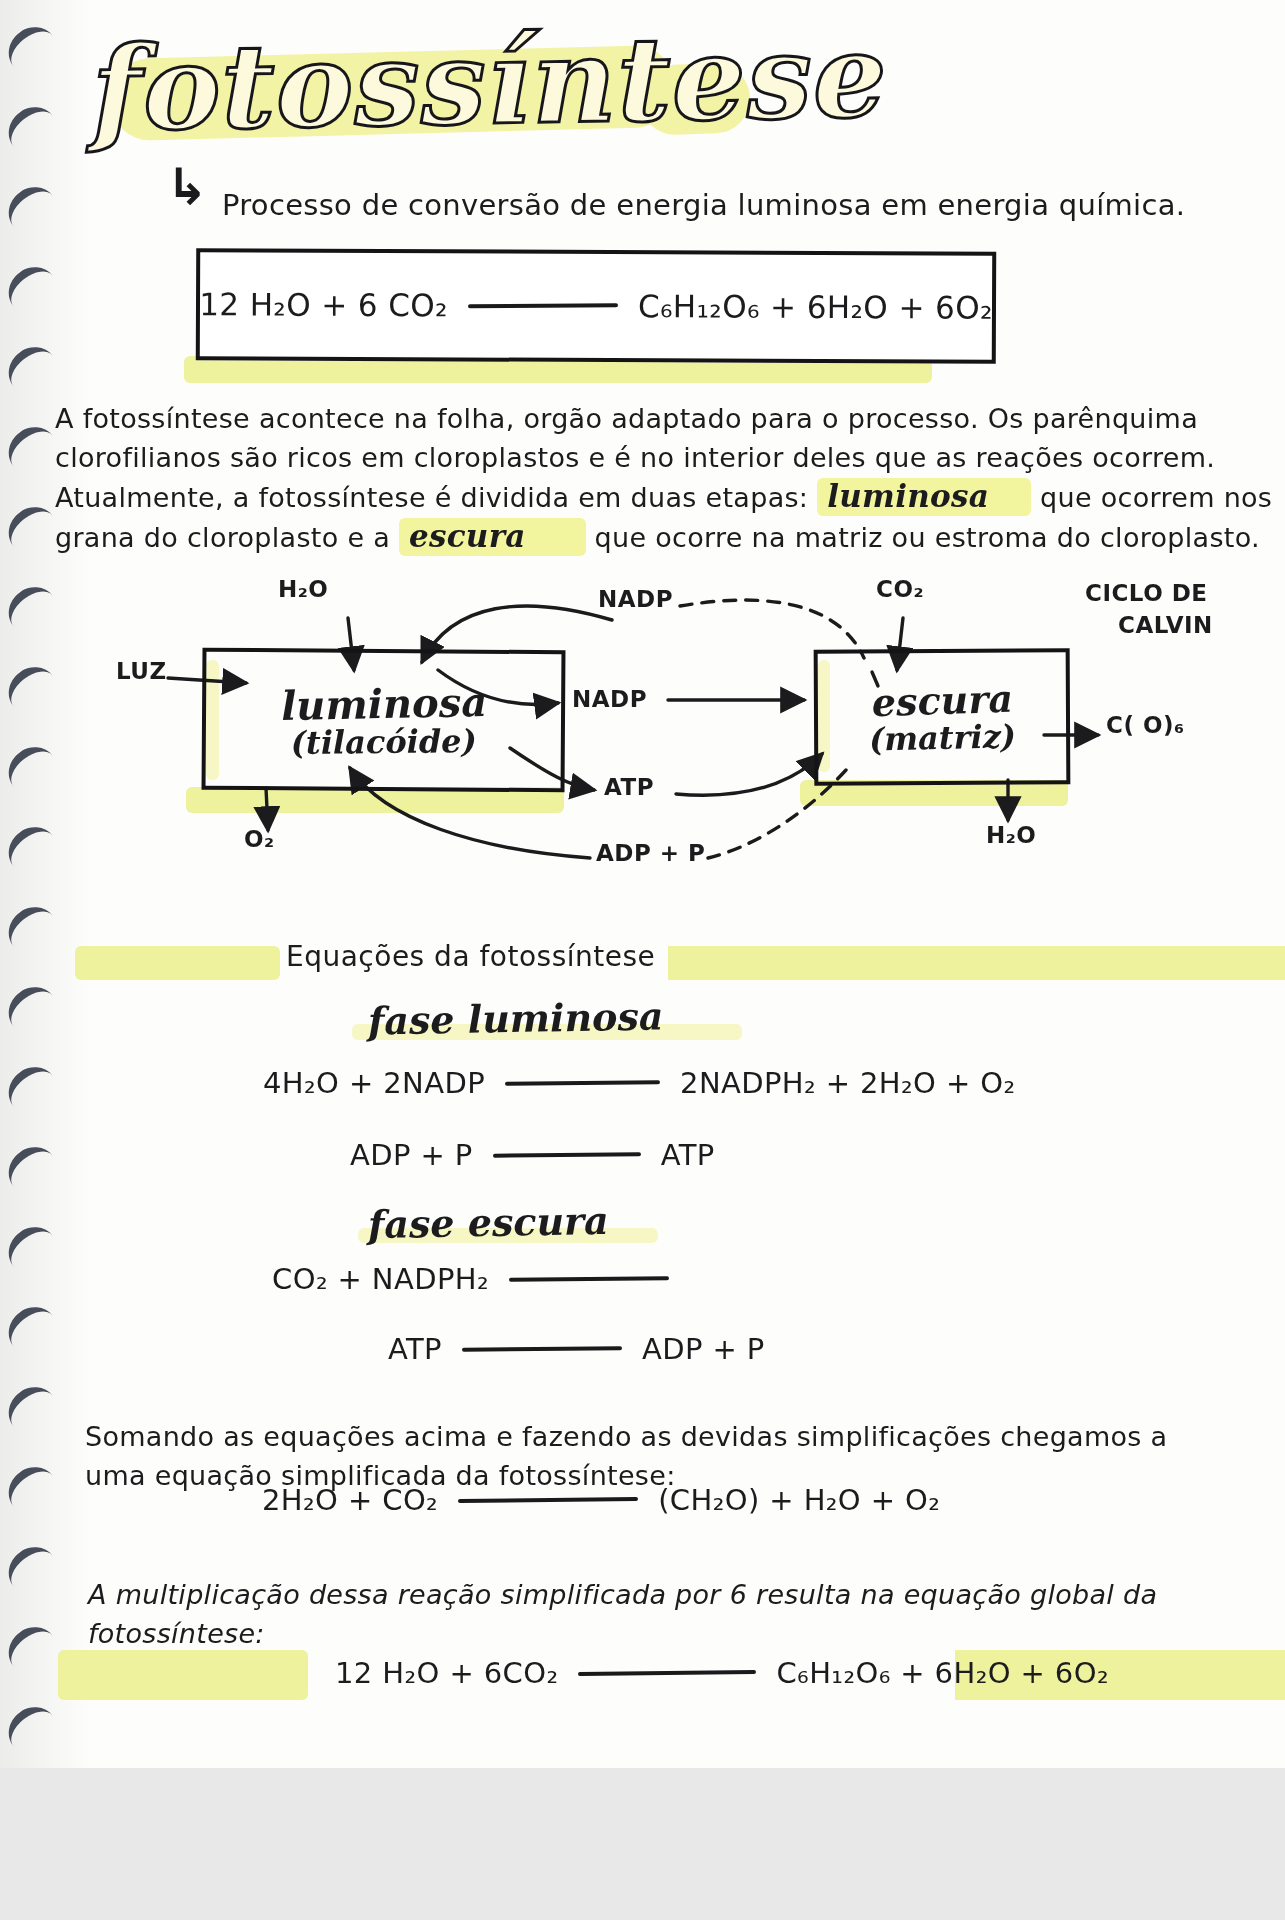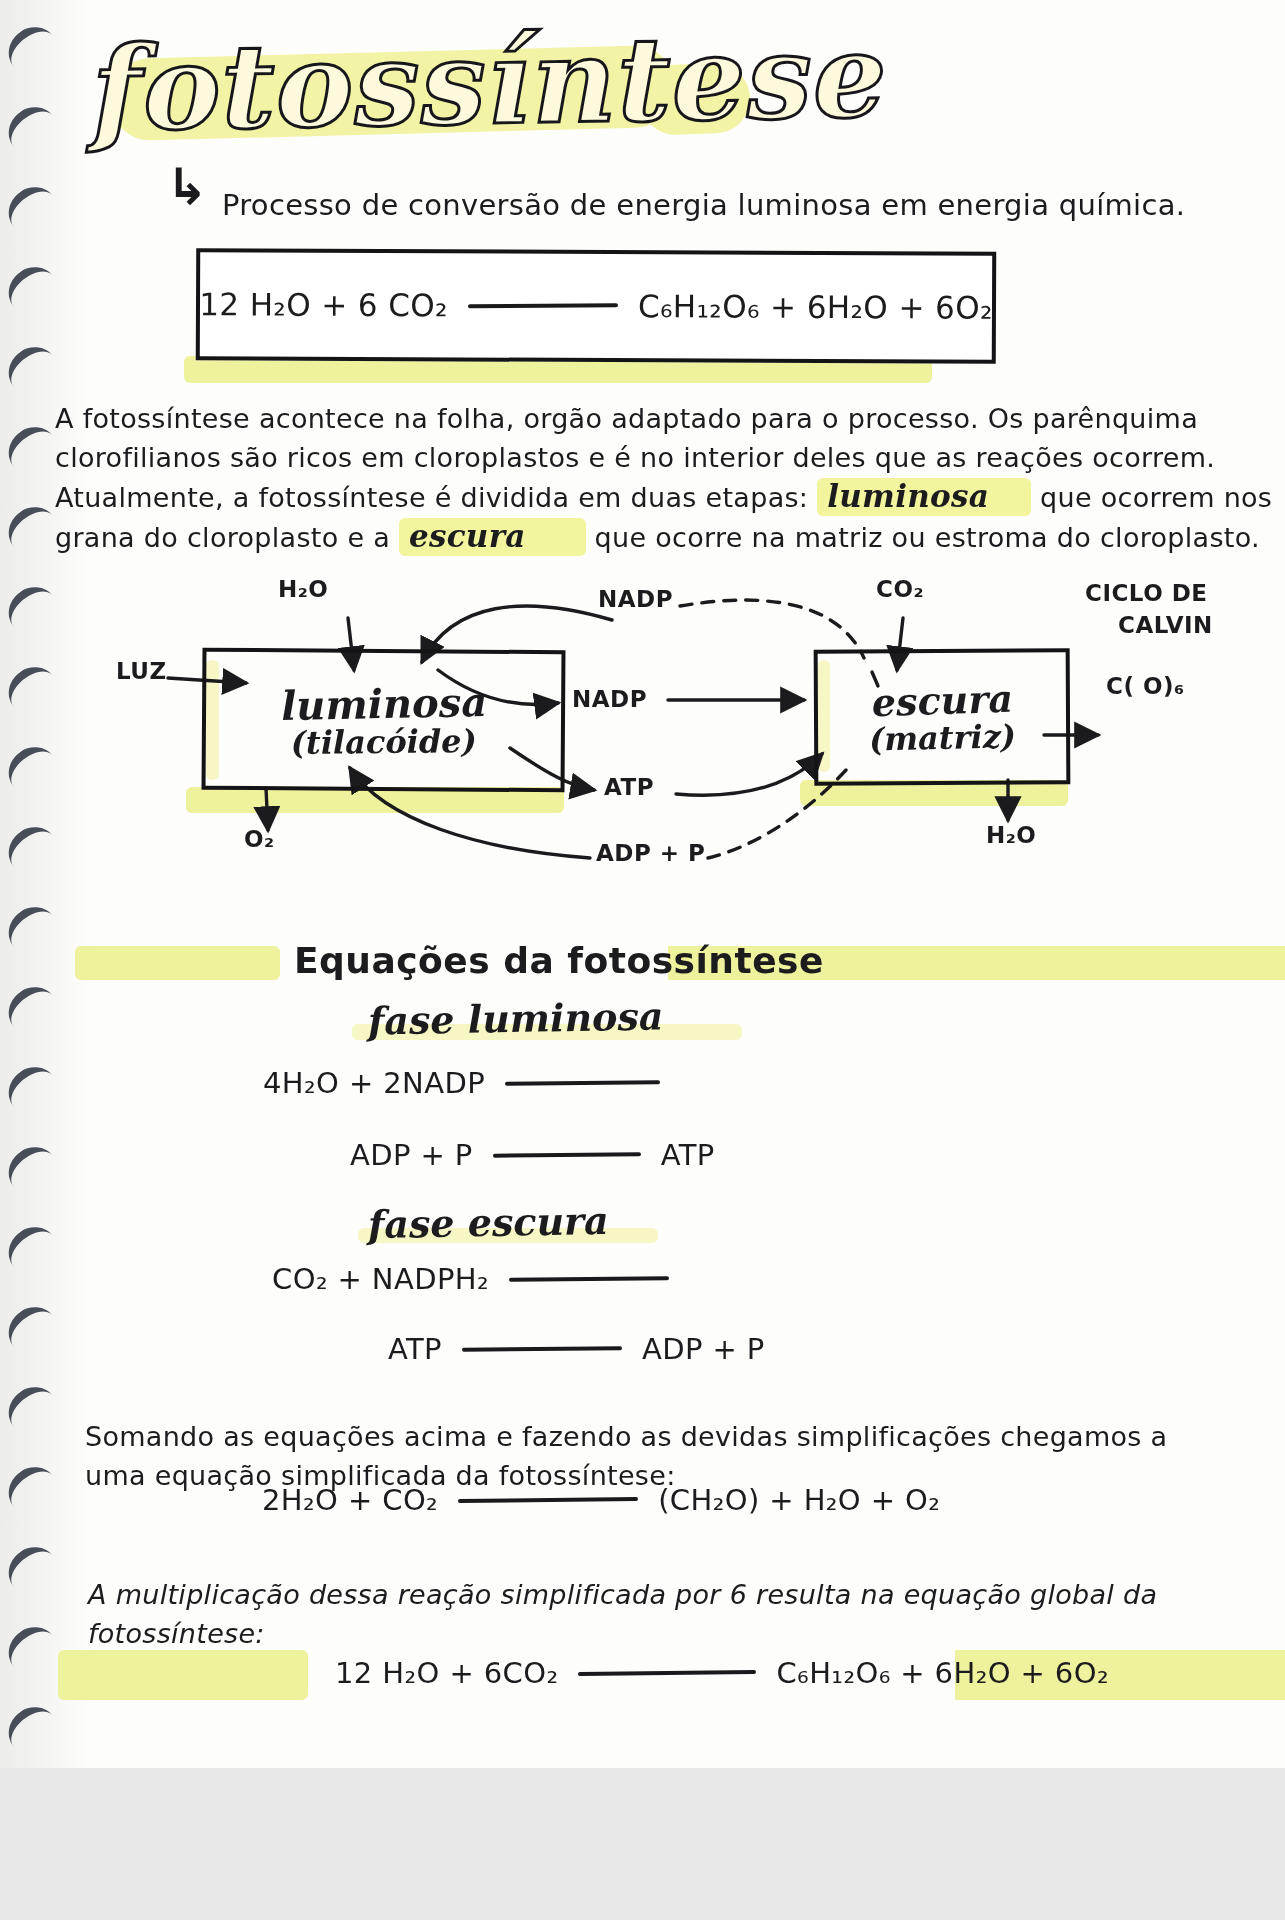--- a/index.html
+++ b/index.html
@@ -34,21 +34,21 @@
   
   .stage-box{position:absolute;border:4px solid #141416;display:flex;flex-direction:column;
              align-items:center;justify-content:center;background:transparent;}
   .stage-name{font-family:"DejaVu Serif",serif;font-style:italic;font-weight:700;font-size:40px;
               transform:rotate(-1.5deg);}
   .stage-site{font-family:"DejaVu Serif",serif;font-style:italic;font-weight:700;font-size:32px;
               margin-top:-4px;transform:rotate(-1deg);}
   .dlabel{position:absolute;font-size:23px;font-weight:600;letter-spacing:.5px;white-space:nowrap;}
   .soft{background:#f6f7c4;}
   
-  .sec-head{position:absolute;font-size:36px;font-weight:700;letter-spacing:.5px;margin-left:8px;}
+  .sec-head{position:absolute;font-size:28px;font-weight:400;letter-spacing:.5px;}
   .cursive-head{position:absolute;font-family:"DejaVu Serif",serif;font-style:italic;font-weight:700;
                 font-size:38px;transform:rotate(-1deg);}
 </style>
 </head>
 <body>
 
 <div class="page">
 
   <div>
       <i class="arc" style="top: 28px;"></i>
@@ -135,36 +135,37 @@
     <div class="stage-site">(matriz)</div>
   </div>
 
   <div class="dlabel" style="left:116px;top:658px;">LUZ</div>
   <div class="dlabel" style="left:278px;top:576px;">H₂O</div>
   <div class="dlabel" style="left:598px;top:586px;">NADP</div>
   <div class="dlabel" style="left:876px;top:576px;">CO₂</div>
   <div class="dlabel" style="left:1085px;top:580px;">CICLO DE</div>
   <div class="dlabel" style="left:1118px;top:612px;">CALVIN</div>
   <div class="dlabel" style="left:572px;top:686px;">NADP</div>
-  <div class="dlabel" style="left:1106px;top:673px;">C( O)₆</div>
+  <div class="dlabel" style="left:1106px;top:712px;">C( O)₆</div>
   <div class="dlabel" style="left:604px;top:774px;">ATP</div>
   <div class="dlabel" style="left:596px;top:840px;">ADP + P</div>
   <div class="dlabel" style="left:244px;top:826px;">O₂</div>
   <div class="dlabel" style="left:986px;top:822px;">H₂O</div>
 
   <div class="hl-bar" style="left:75px;top:946px;width:205px;height:34px;"></div>
   <div class="hl-bar" style="left:668px;top:946px;width:617px;height:34px;border-radius:0;"></div>
   <div class="sec-head" style="left:286px;top:940px;">Equações da fotossíntese</div>
 
   <div class="hl-bar soft" style="left:352px;top:1024px;width:390px;height:16px;"></div>
   <div class="cursive-head" style="left:368px;top:996px;">fase luminosa</div>
 
   <div class="eq" style="left:263px;top:1066px;">
     <span>4H₂O + 2NADP</span>
     <i class="yield" style="width:155px"></i>
+    <span>2NADPH₂ + 2H₂O + O₂</span>
   </div>
   <div class="eq" style="left:350px;top:1138px;">
     <span>ADP + P</span>
     <i class="yield" style="width:148px"></i>
     <span>ATP</span>
   </div>
 
   <div class="hl-bar soft" style="left:358px;top:1228px;width:300px;height:15px;"></div>
   <div class="cursive-head" style="left:368px;top:1200px;">fase escura</div>
 

